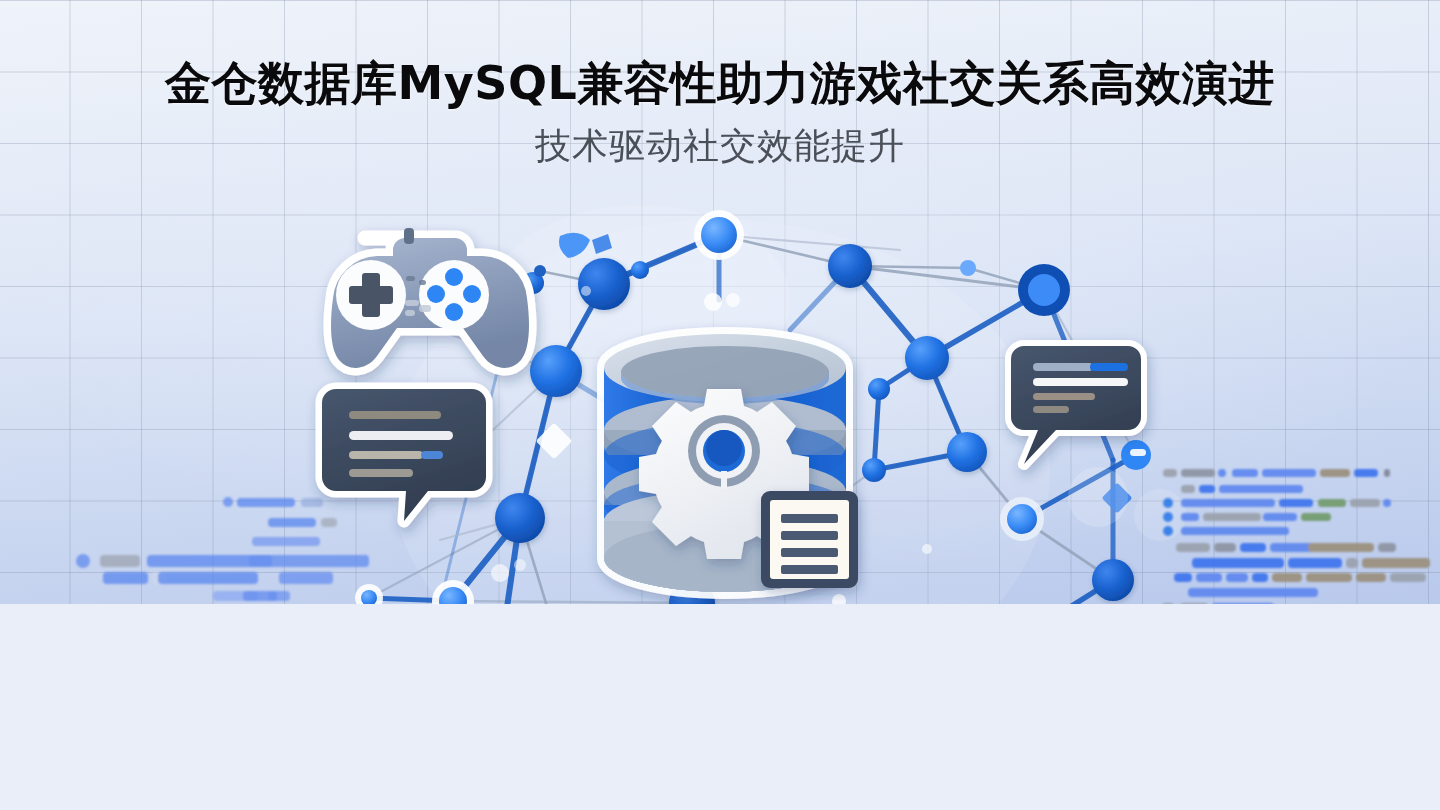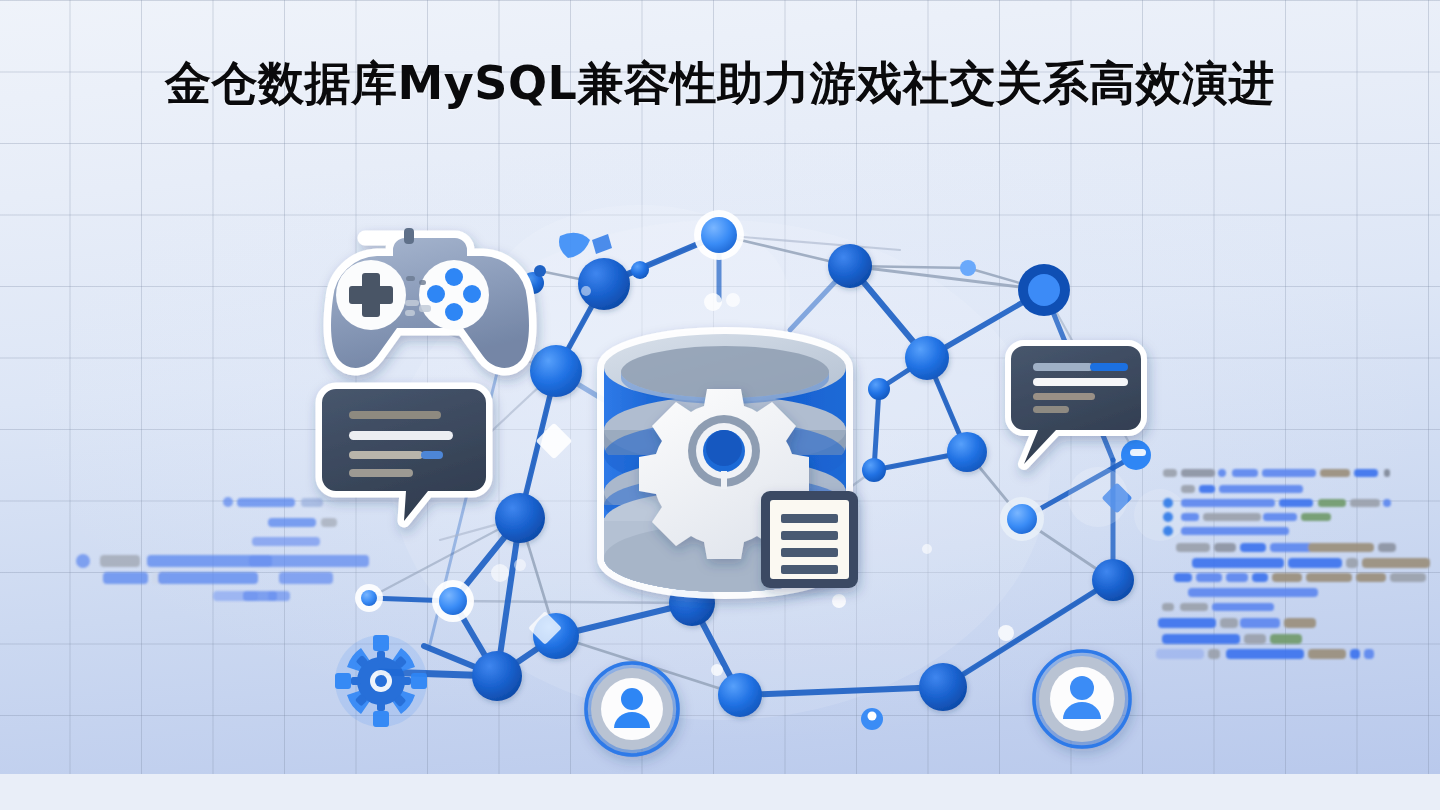--- a/index.html
+++ b/index.html
@@ -3,21 +3,21 @@
 <meta charset="utf-8">
 <title>金仓数据库MySQL兼容性助力游戏社交关系高效演进</title>
 <style>
   html,body{margin:0;padding:0;}
   body{
     width:1440px;height:810px;overflow:hidden;
     font-family:"Liberation Sans","DejaVu Sans",sans-serif;
     background:#e9eef8;
   }
   .slide{
-    position:relative;width:1440px;height:774px;overflow:hidden;
+    position:relative;width:1440px;height:604px;overflow:hidden;
     background:linear-gradient(175deg,#eff3fa 0%,#e7edf8 22%,#dde6f6 45%,#ccd9f1 70%,#b9c9ec 100%);
   }
   
   .grid{
     position:absolute;inset:0;
     background-image:
       linear-gradient(to right, rgba(120,134,160,0.30) 1.3px, transparent 1.3px),
       linear-gradient(to bottom, rgba(120,134,160,0.30) 1.3px, transparent 1.3px);
     background-size:71.5px 71.5px;
     background-position:-2px 0px;
@@ -543,15 +543,16 @@
           </g>
           <circle cx="0" cy="0" r="11" fill="#f2f6fb"></circle>
           <circle cx="0" cy="0" r="6" fill="#1f6ad6"></circle>
         </g>
       </g>
     </svg>
   </div>
 
   <div class="headings">
     <h1 class="title">金仓数据库MySQL兼容性助力游戏社交关系高效演进</h1>
+    <h2 class="subtitle">技术驱动社交效能提升</h2>
   </div>
 
 </div>
 
 </body></html>

